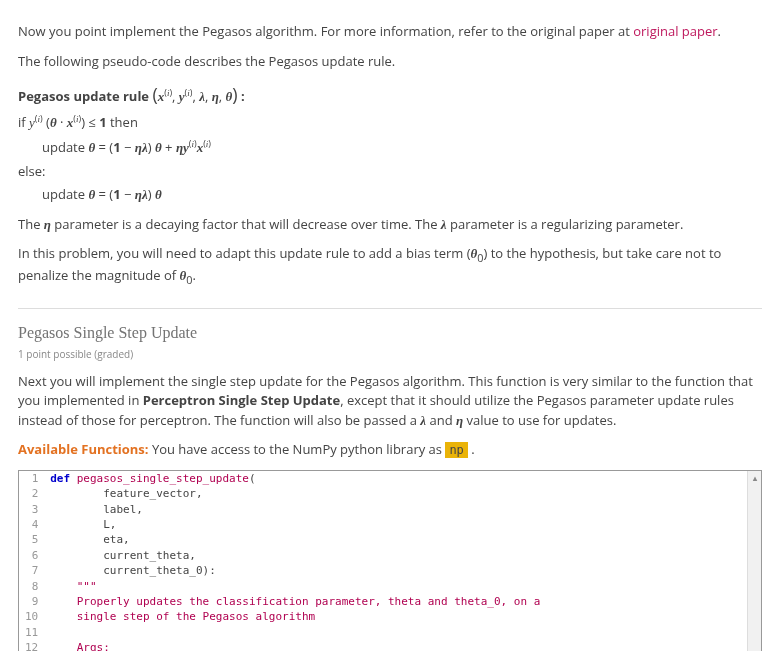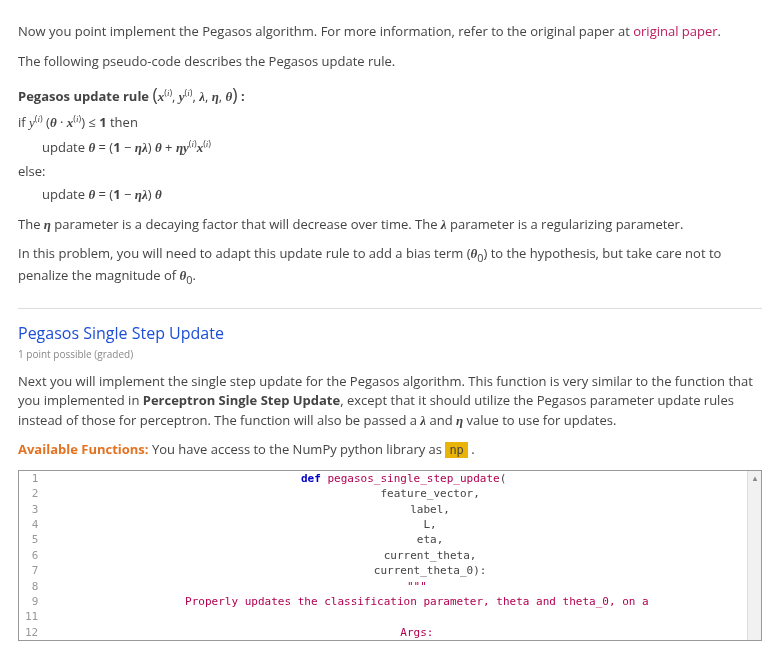--- a/index.html
+++ b/index.html
@@ -24,22 +24,23 @@
     .sup { font-size: 9px; vertical-align: super; }
     .sup .math-i { font-size: 9px; }
     hr.sep {
       border: none;
       border-top: 1px solid #ddd;
       margin: 20px 0 12px 0;
     }
     h2 {
       font-size: 16px;
       font-weight: 400;
-      color: #1d4ed8;
+      color: #737373;
       margin: 8px 0 2px 0;
+      font-family: Liberation Serif, serif;
     }
     .grading { font-size: 10px; color: #888; margin-bottom: 10px; }
     .avail-label { color: #e37222; font-weight: bold; }
     code.inline { background: #eab308; padding: 1px 4px; font-family: Consolas, Menlo, monospace; font-size: 12px; }
     .code-container {
       border: 1px solid #999;
       margin-top: 10px;
       position: relative;
     }
     .code-scroll {
@@ -58,21 +59,20 @@
       color: #999;
       padding: 0 8px 0 6px;
       width: 24px;
       user-select: none;
       vertical-align: top;
     }
     .code-table td.code-cell {
       padding: 0 4px;
       white-space: pre;
       vertical-align: top;
-      text-align: center;
     }
     .kw { color: #0000cc; font-weight: bold; }
     .com { color: #b00050; }
     .scrollbar {
       width: 14px;
       background: #f1f1f1;
       position: absolute;
       right: 0; top: 0; bottom: 0;
       border-left: 1px solid #ddd;
     }
@@ -164,20 +164,24 @@
           </tr>
           <tr>
             <td class="line-num">8</td>
             <td class="code-cell">    <span class="com">"""</span></td>
           </tr>
           <tr>
             <td class="line-num">9</td>
             <td class="code-cell"><span class="com">    Properly updates the classification parameter, theta and theta_0, on a</span></td>
           </tr>
           <tr>
+            <td class="line-num">10</td>
+            <td class="code-cell"><span class="com">    single step of the Pegasos algorithm</span></td>
+          </tr>
+          <tr>
             <td class="line-num">11</td>
             <td class="code-cell"></td>
           </tr>
           <tr>
             <td class="line-num">12</td>
             <td class="code-cell"><span class="com">    Args:</span></td>
           </tr>
         </tbody>
     </table>
     <div class="scrollbar">

